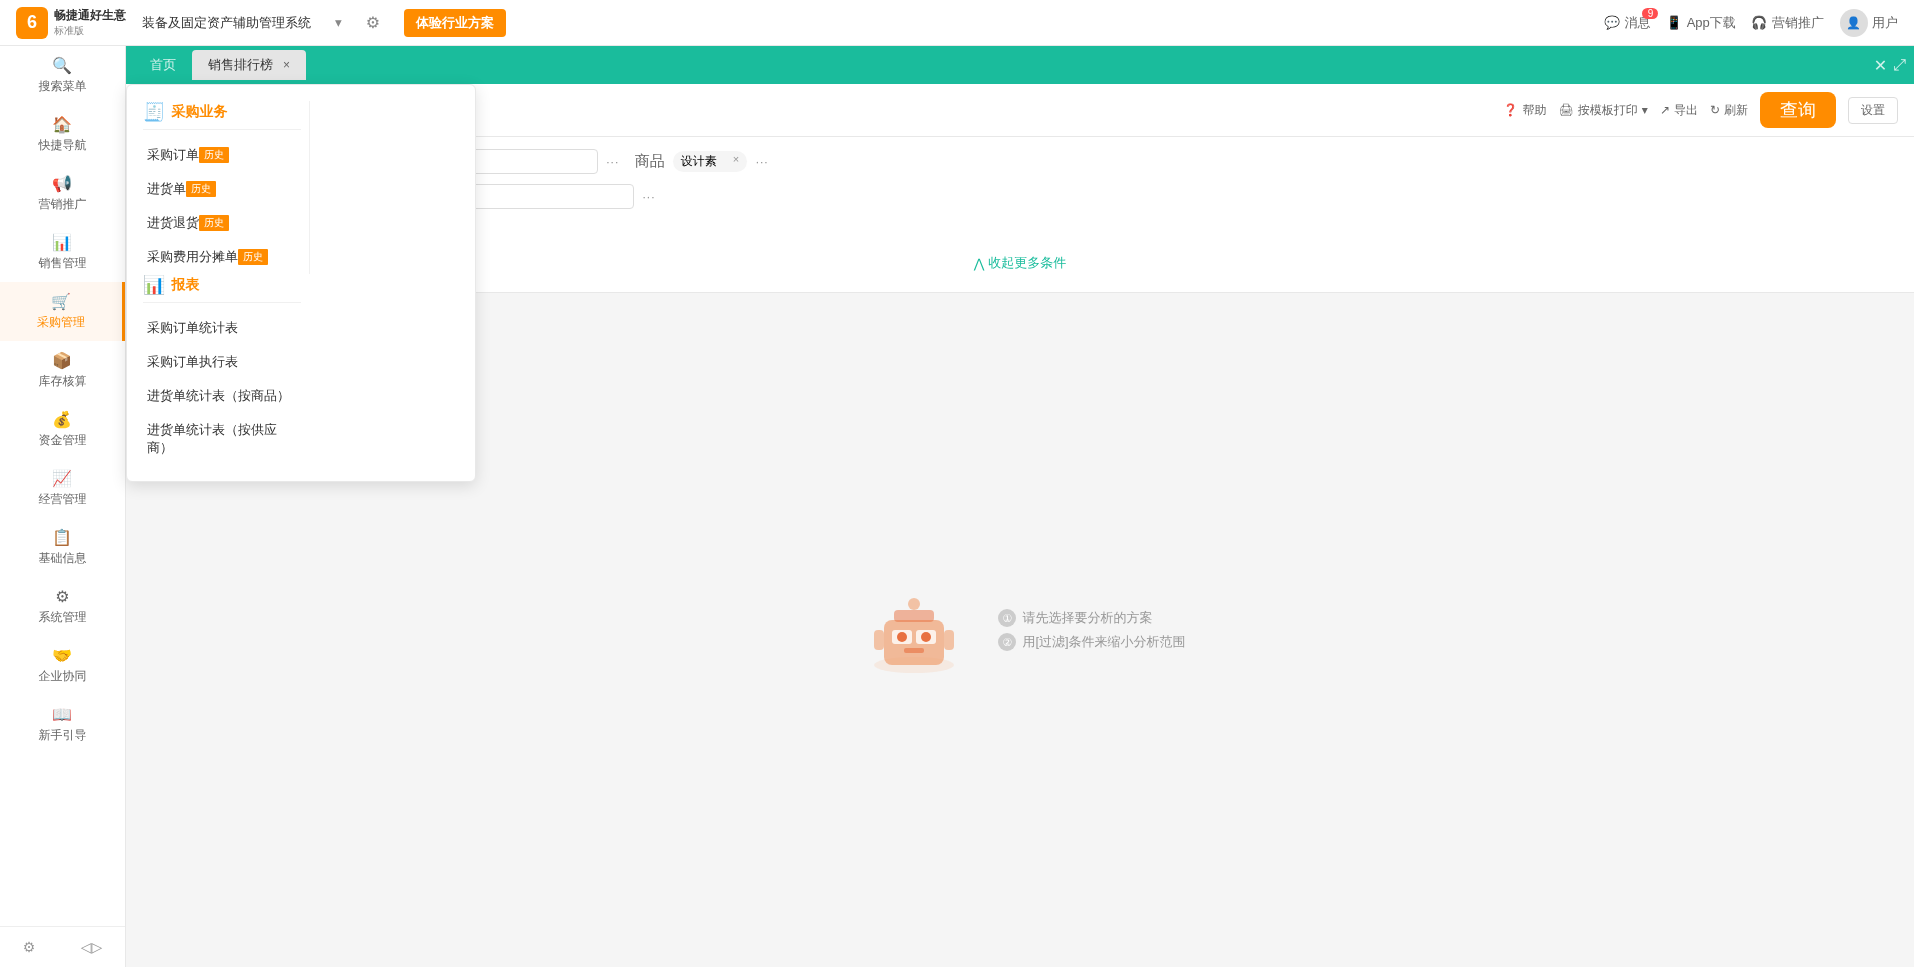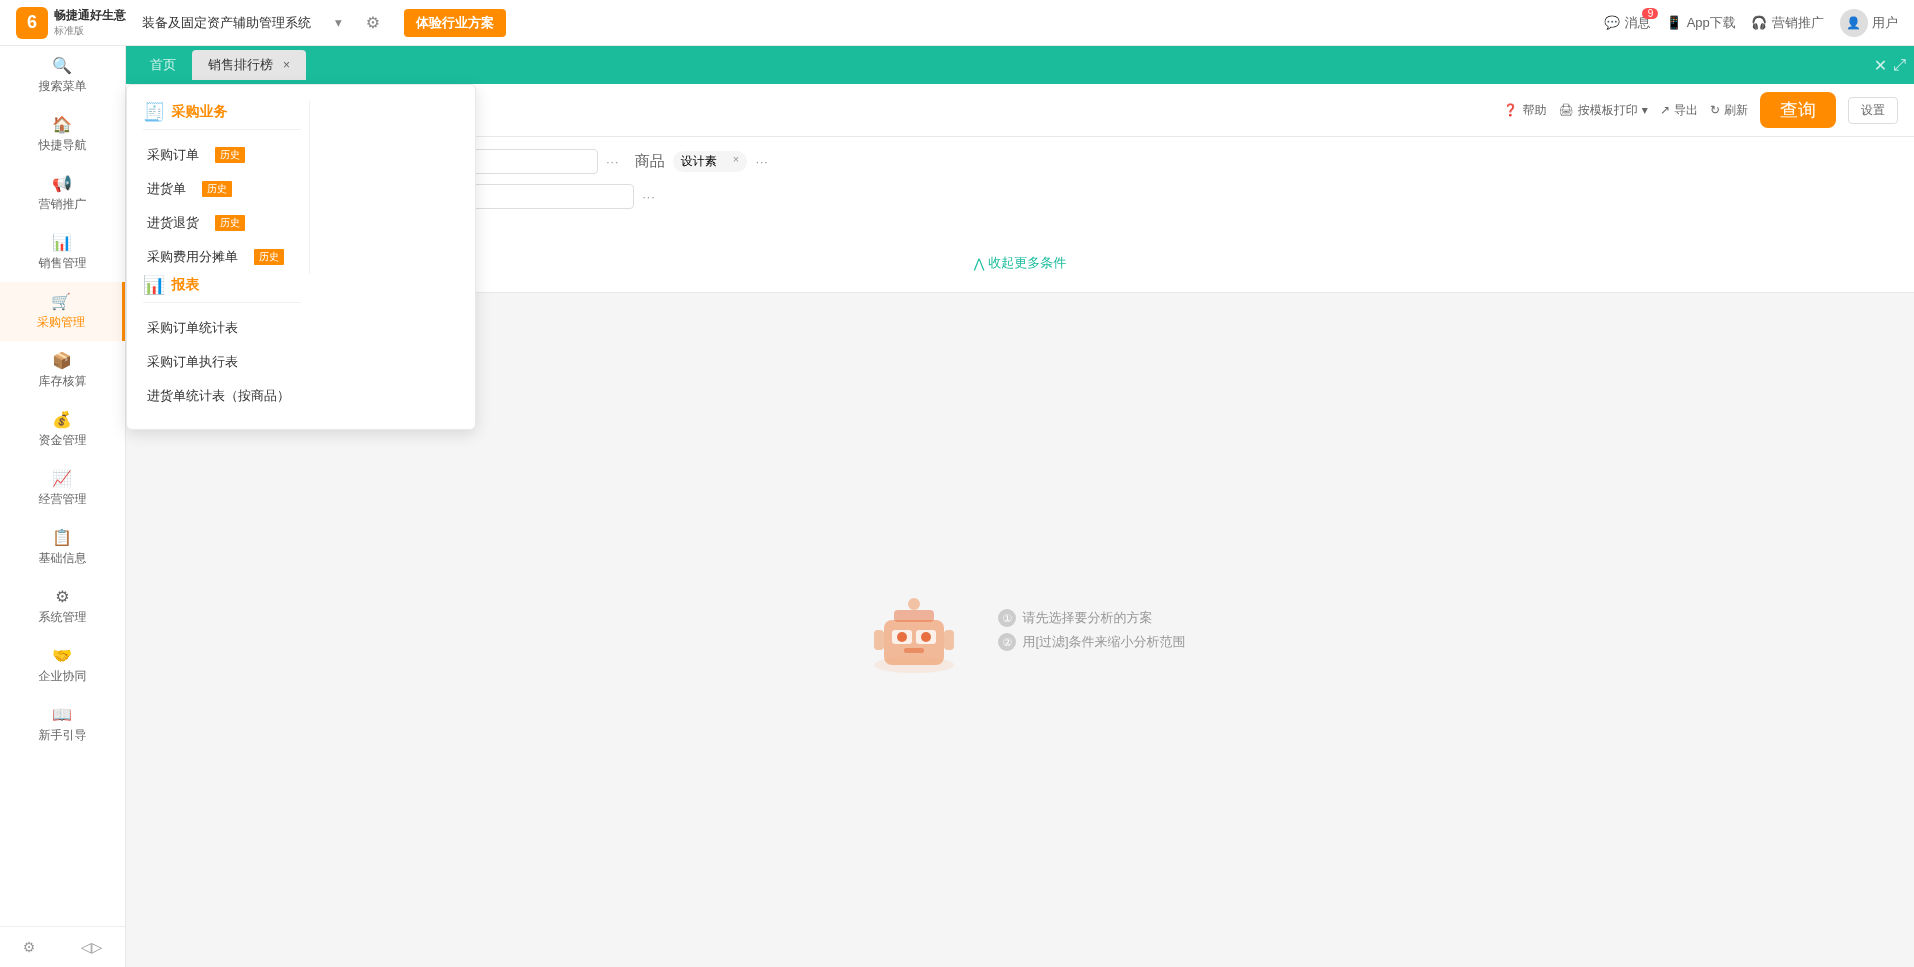--- a/index.html
+++ b/index.html
@@ -65,21 +65,21 @@
 
     
     .empty-state { display: flex; flex-direction: column; align-items: center; justify-content: center; flex: 1; gap: 12px; }
     .empty-icon { width: 120px; height: 100px; position: relative; }
     .empty-hint { display: flex; flex-direction: column; gap: 6px; }
     .hint-item { color: #999; font-size: 13px; display: flex; align-items: center; gap: 6px; }
     .hint-num { width: 18px; height: 18px; background: #ccc; border-radius: 50%; display: flex; align-items: center; justify-content: center; font-size: 11px; color: #fff; flex-shrink: 0; }
 
     
     .dropdown-menu { position: absolute; top: 84px; left: 126px; background: #fff; border: 1px solid #e8e8e8; border-radius: 6px; box-shadow: 0 4px 16px rgba(0,0,0,0.12); z-index: 100; width: 350px; padding: 16px; display: grid; grid-template-columns: 1fr 1fr; gap: 0; }
-    .menu-item { display: flex; align-items: center; gap: 16px; padding: 8px 4px; cursor: pointer; color: #333; font-size: 13px; }
+    .menu-item { display: flex; align-items: center; gap: 0; padding: 8px 4px; cursor: pointer; color: #333; font-size: 13px; }
     .history-badge { background: #ff8c00; color: #fff; font-size: 10px; padding: 1px 5px; border-radius: 1px; }
     .menu-section { display: flex; flex-direction: column; }
     .menu-divider-v { width: 1px; background: #f0f0f0; margin: 0 8px; }
     .menu-section-header { display: flex; align-items: center; gap: 6px; margin-bottom: 8px; padding-bottom: 6px; border-bottom: 1px solid #f0f0f0; }
     .section-icon { font-size: 18px; }
   </style>
 </head>
 <body>
 
 <div class="app-container">
@@ -335,15 +335,18 @@
       </div>
       <div class="menu-item">
         <span>采购订单统计表</span>
       </div>
       <div class="menu-item">
         <span>采购订单执行表</span>
       </div>
       <div class="menu-item">
         <span>进货单统计表（按商品）</span>
       </div>
+      <div class="menu-item">
+        <span>进货单统计表（按供应商）</span>
+      </div>
     </div>
   </div>
 </div>
 
 </body></html>

